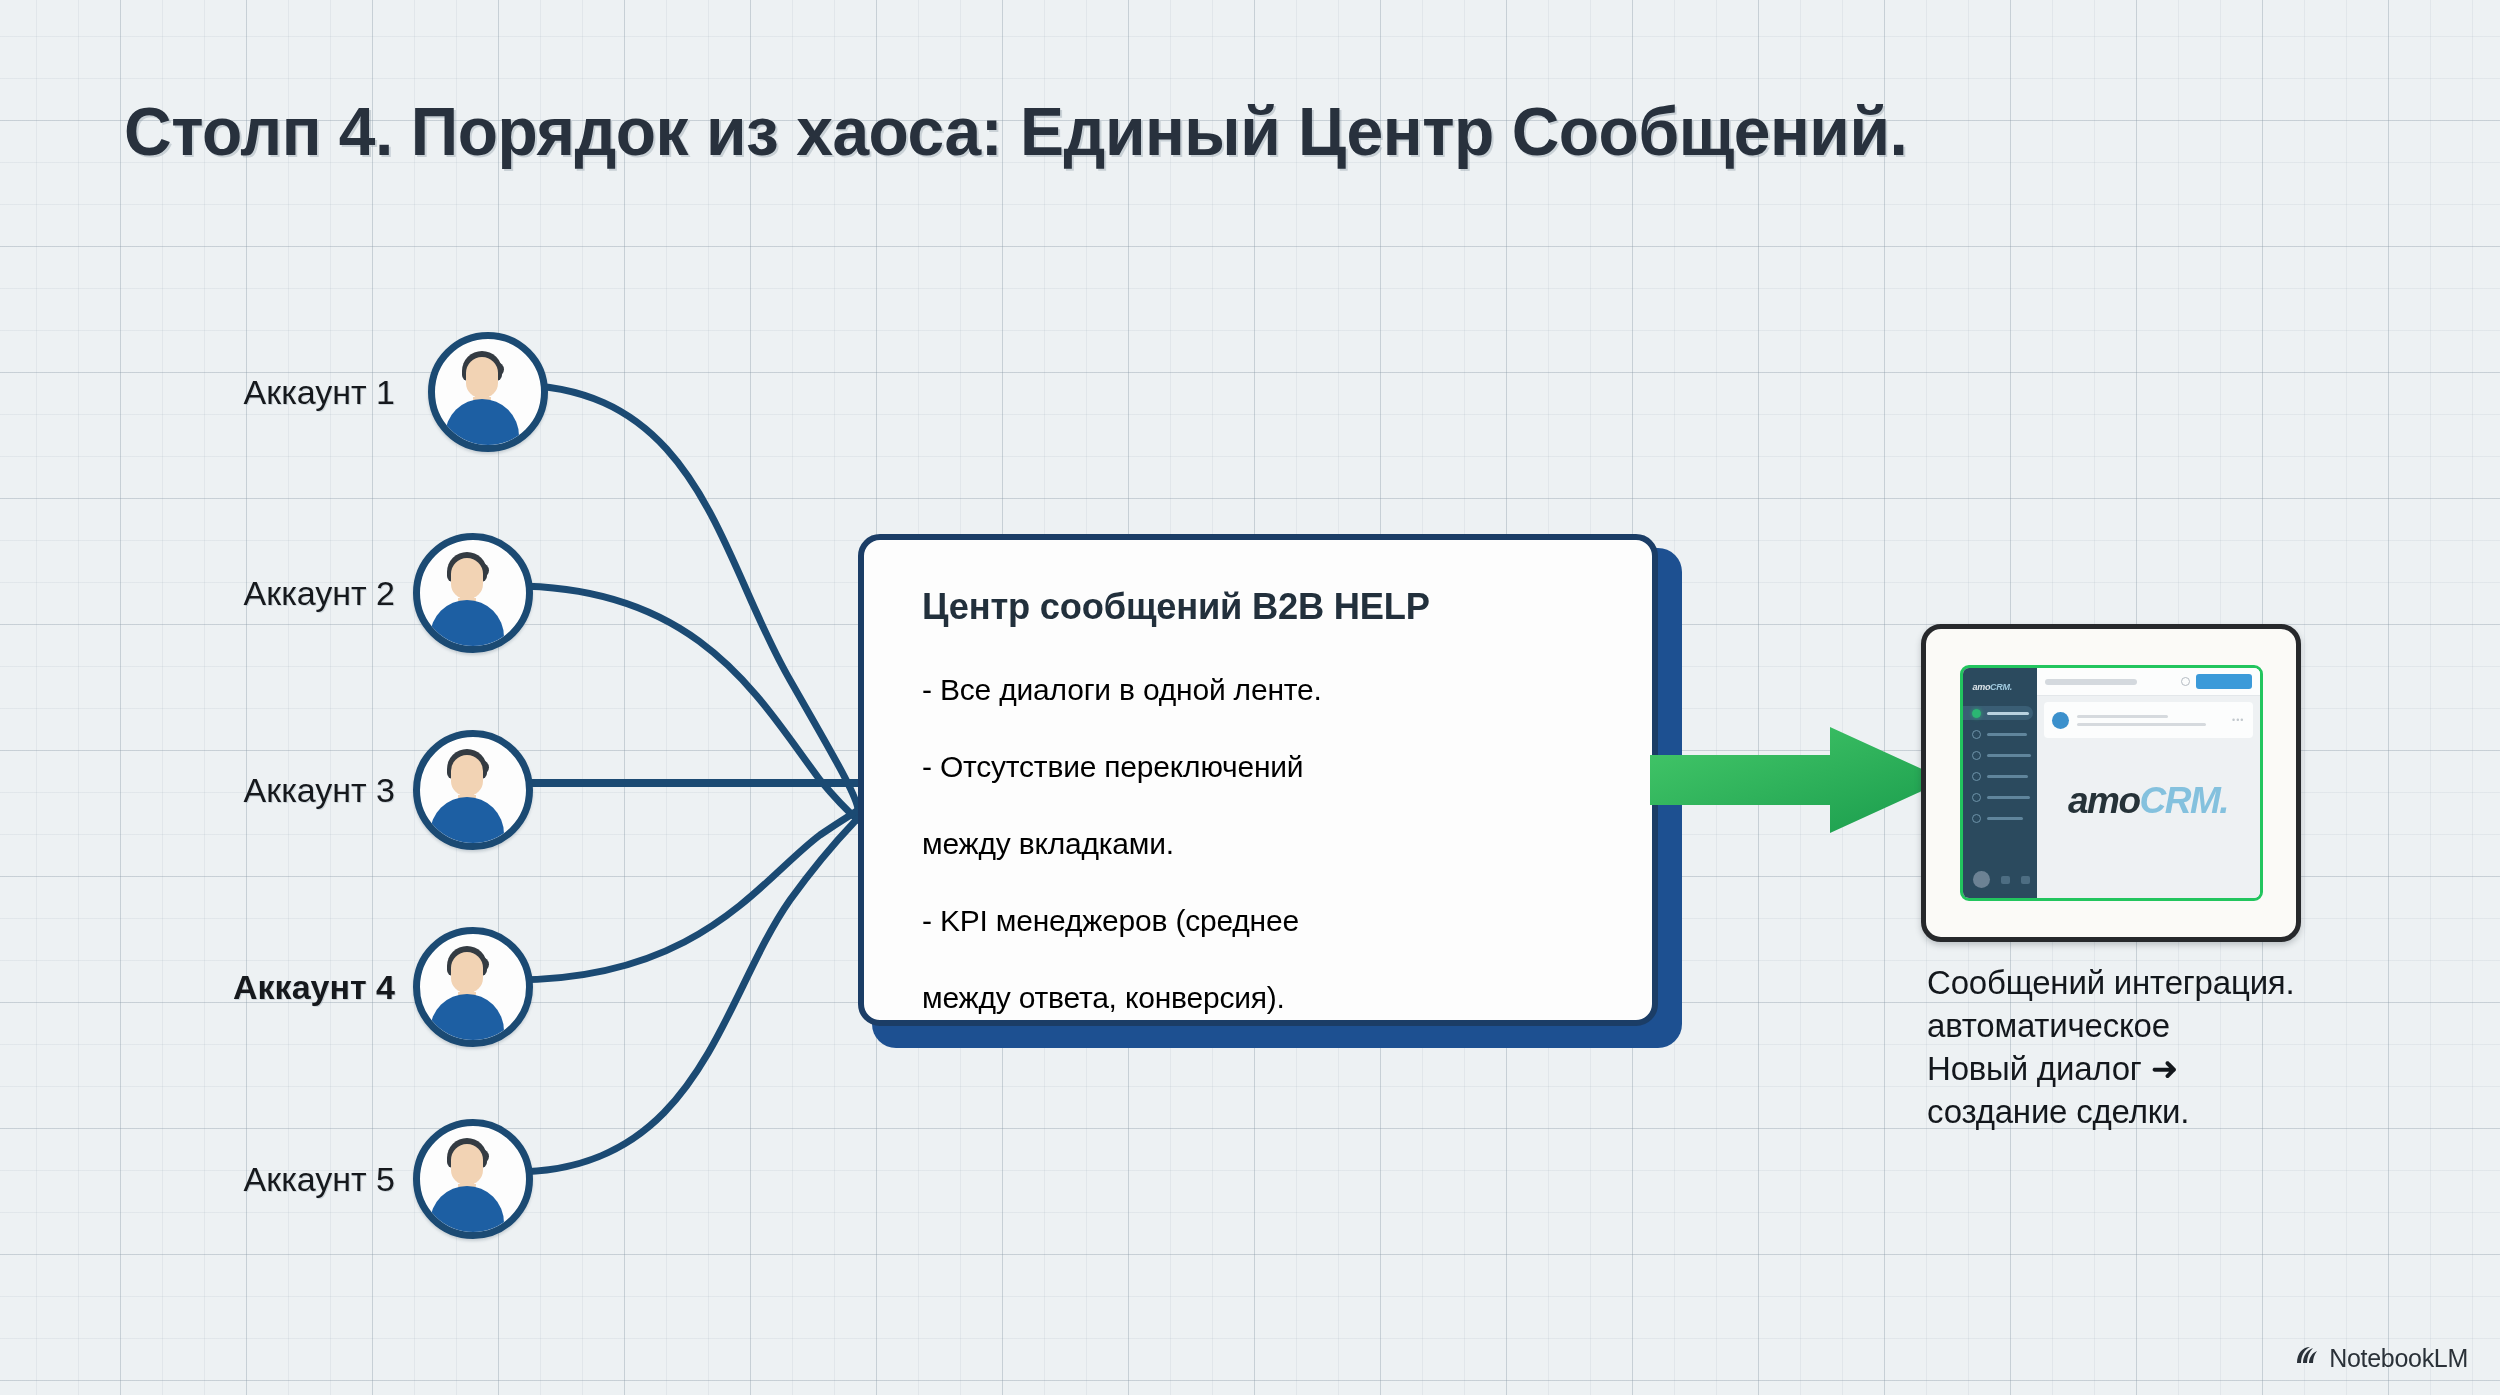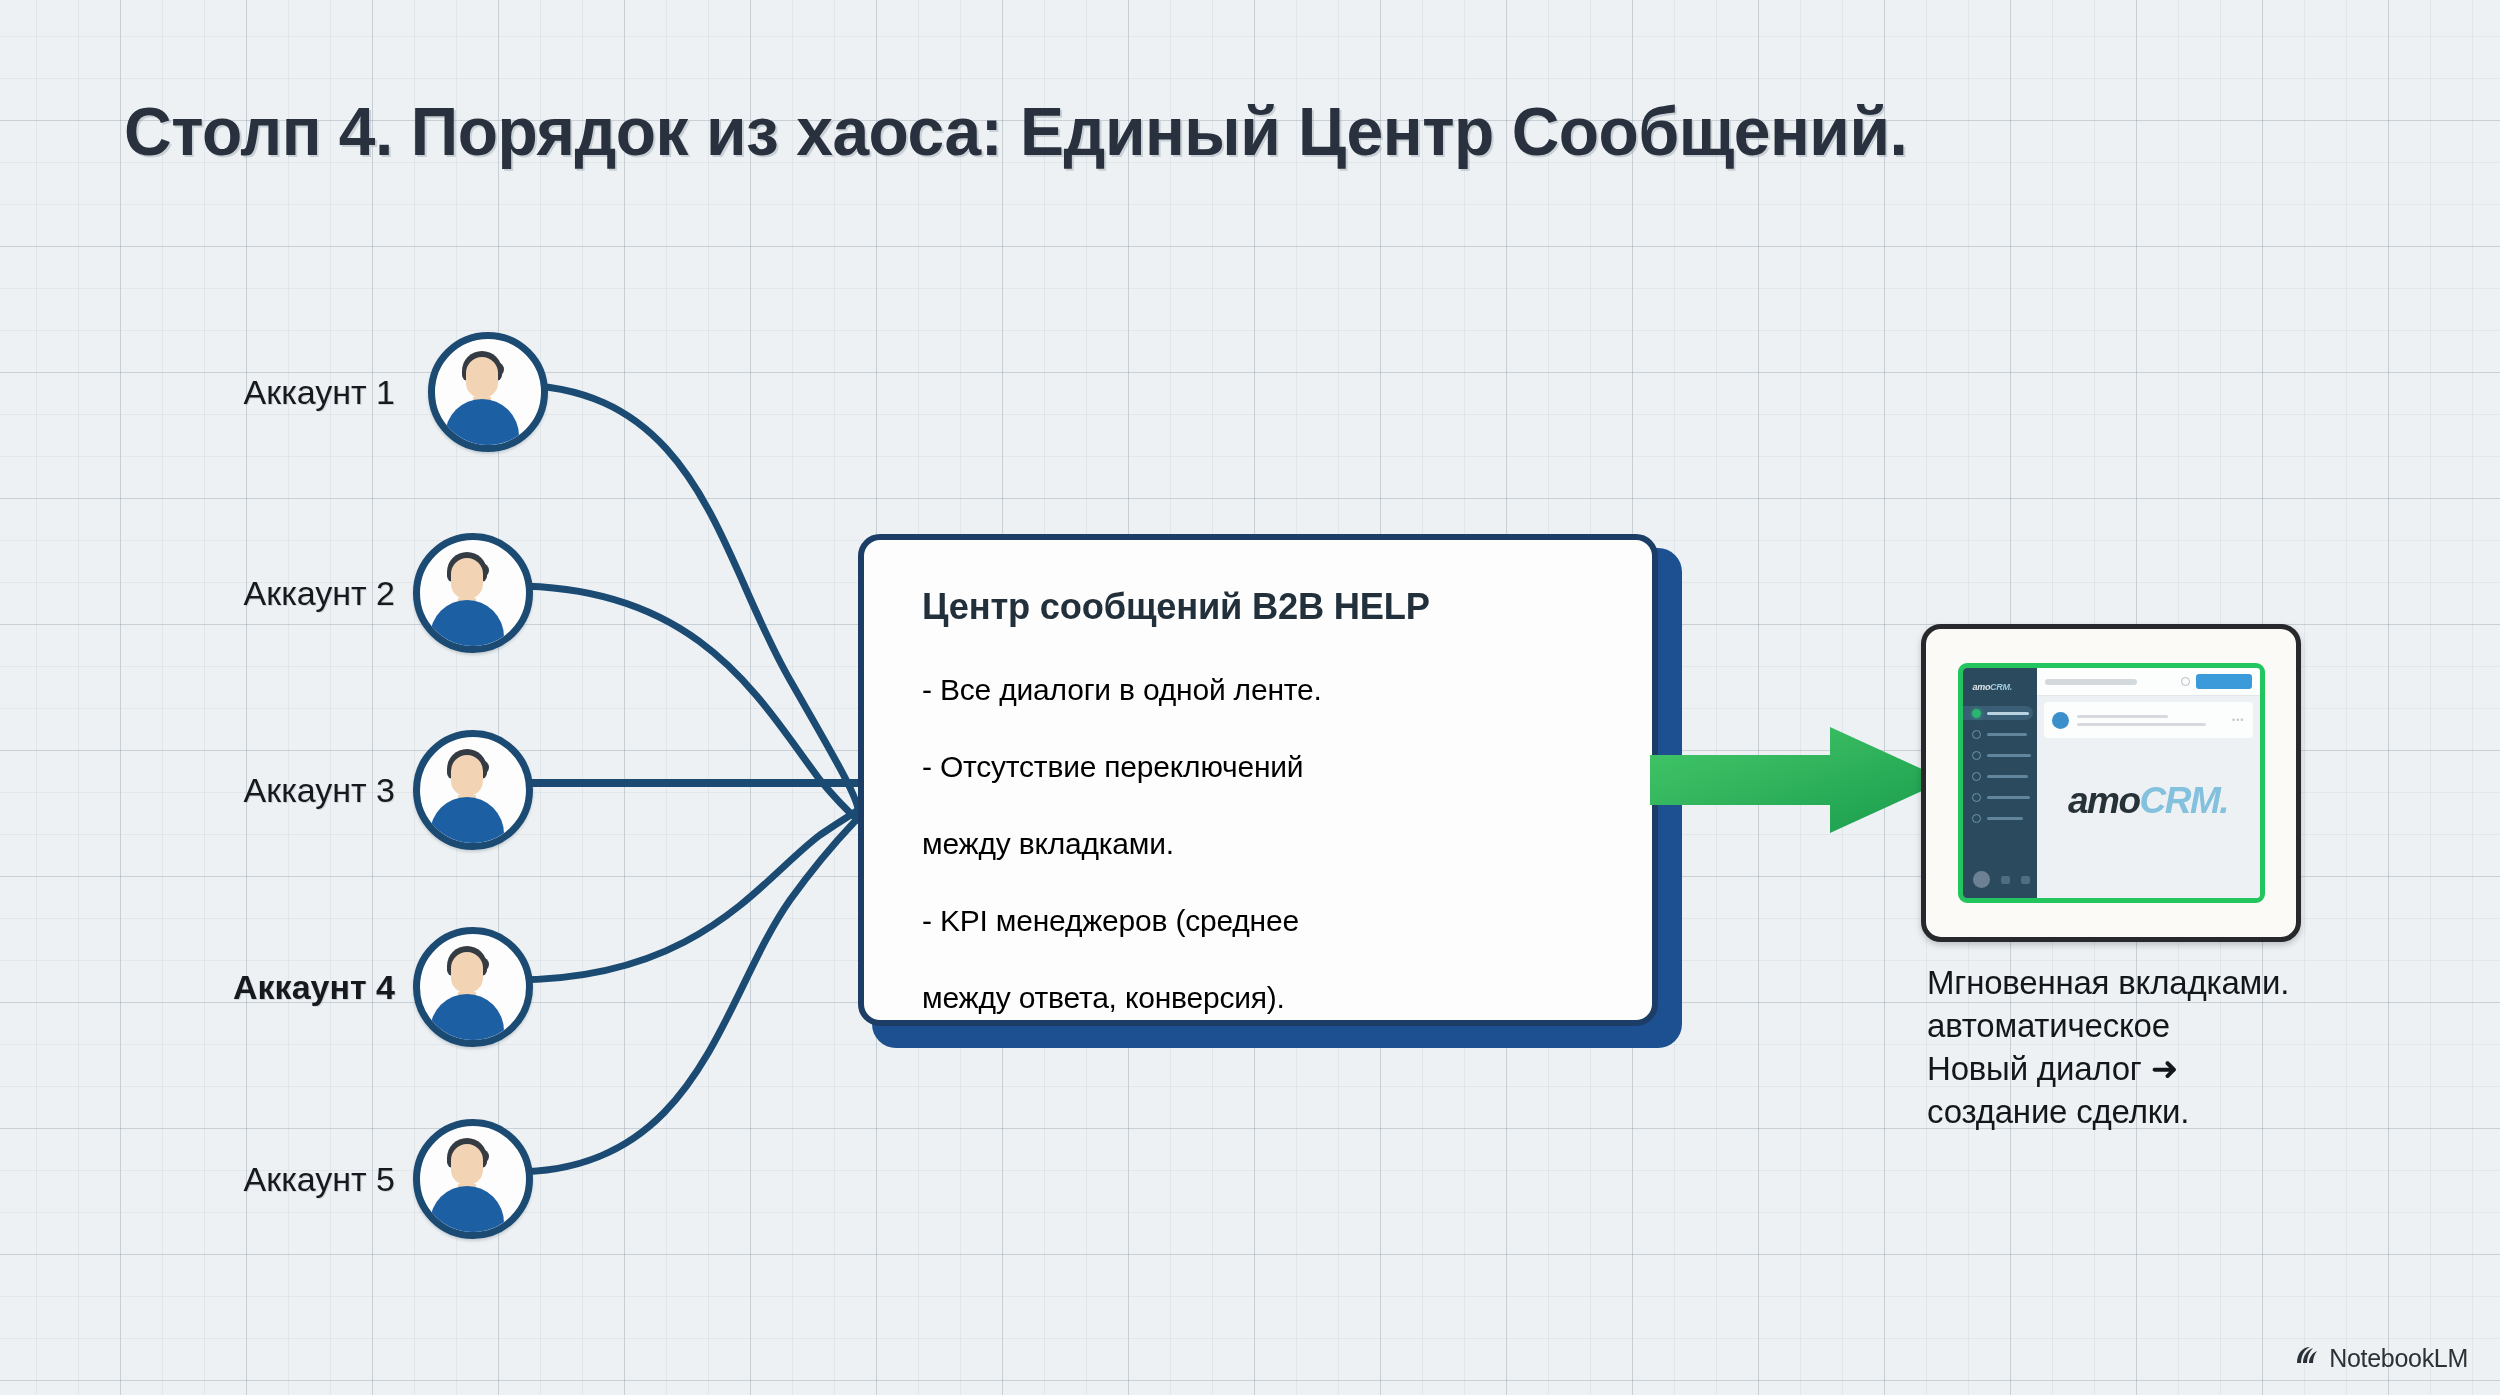--- a/index.html
+++ b/index.html
@@ -94,21 +94,21 @@
   #tablet{
     position:absolute;left:1921px;top:624px;width:380px;height:318px;
     background:#fbfaf7;border:5px solid #26282b;border-radius:20px;
     box-sizing:border-box;
     display:flex;align-items:center;justify-content:center;
     box-shadow:0 3px 6px rgba(40,50,60,.25);
   }
   #tablet-screen{
     position:relative;width:297px;height:230px;border-radius:9px;overflow:hidden;
     display:flex;background:#eef1f3;
-    border:5px solid #22c55e;
+    border:3px solid #22c55e;
   }
   #crm-sidebar{
     width:74px;background:#2b4a5e;position:relative;flex:none;
     display:flex;flex-direction:column;
   }
   #crm-side-logo{
     margin:14px 0 0 10px;font-size:9px;font-weight:800;
     font-style:italic;letter-spacing:-.3px;white-space:nowrap;
   }
   #crm-side-logo .amo{color:#dfe6ea;}
@@ -309,21 +309,21 @@
       </div>
       <div id="crm-logo">
         <span class="amo">amo</span><span class="crm">CRM.</span>
       </div>
     </div>
 
   </div>
 </div>
 
 <div id="integration-caption">
-  <div>Мгновенная вкладками.</div>
+  <div>Сообщений интеграция.</div>
   <div>автоматическое</div>
   <div>Новый диалог ➜</div>
   <div>создание сделки.</div>
 </div>
 
 <div id="watermark">
   <svg width="26" height="22" viewBox="0 0 26 22">
     <path d="M3 19 C3 9 9 3 16 3 C10 6 7 12 7 19 Z" fill="#2a3138"></path>
     <path d="M9 19 C9 12 13 6 19 4 C15 8 13 13 13 19 Z" fill="#2a3138"></path>
     <path d="M15 19 C15 14 18 9 23 7 C20 11 19 15 19 19 Z" fill="#2a3138"></path>

